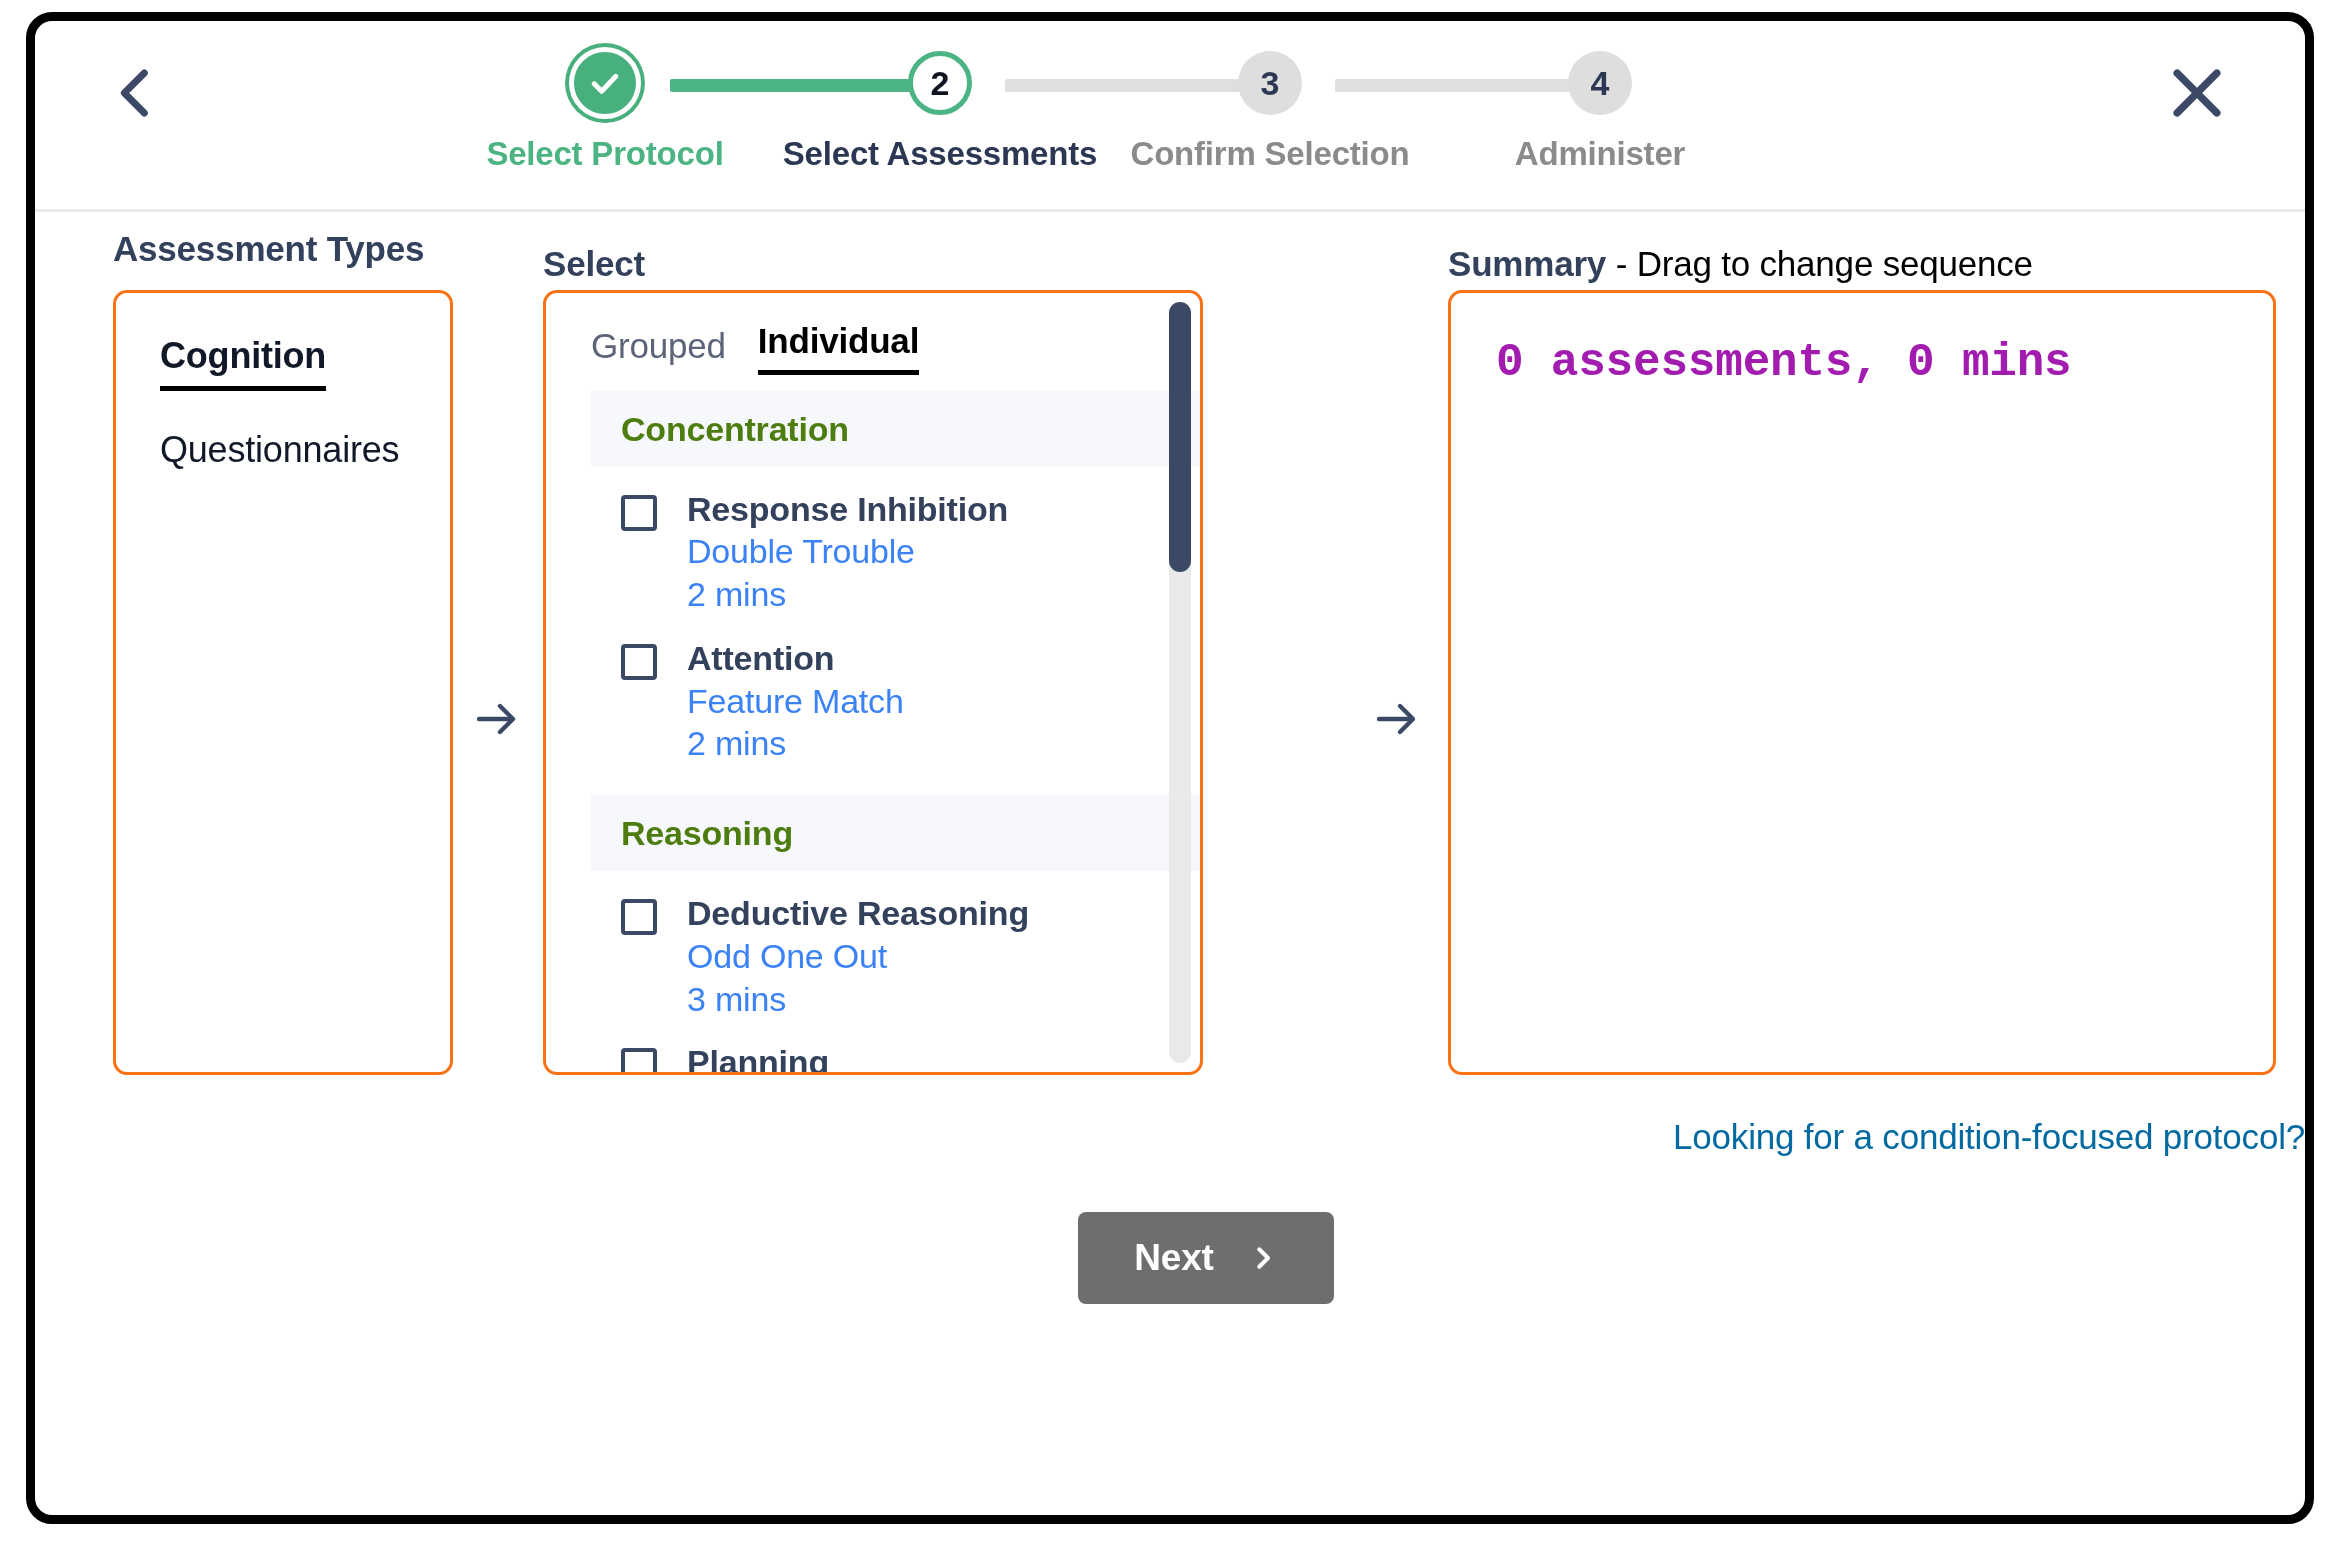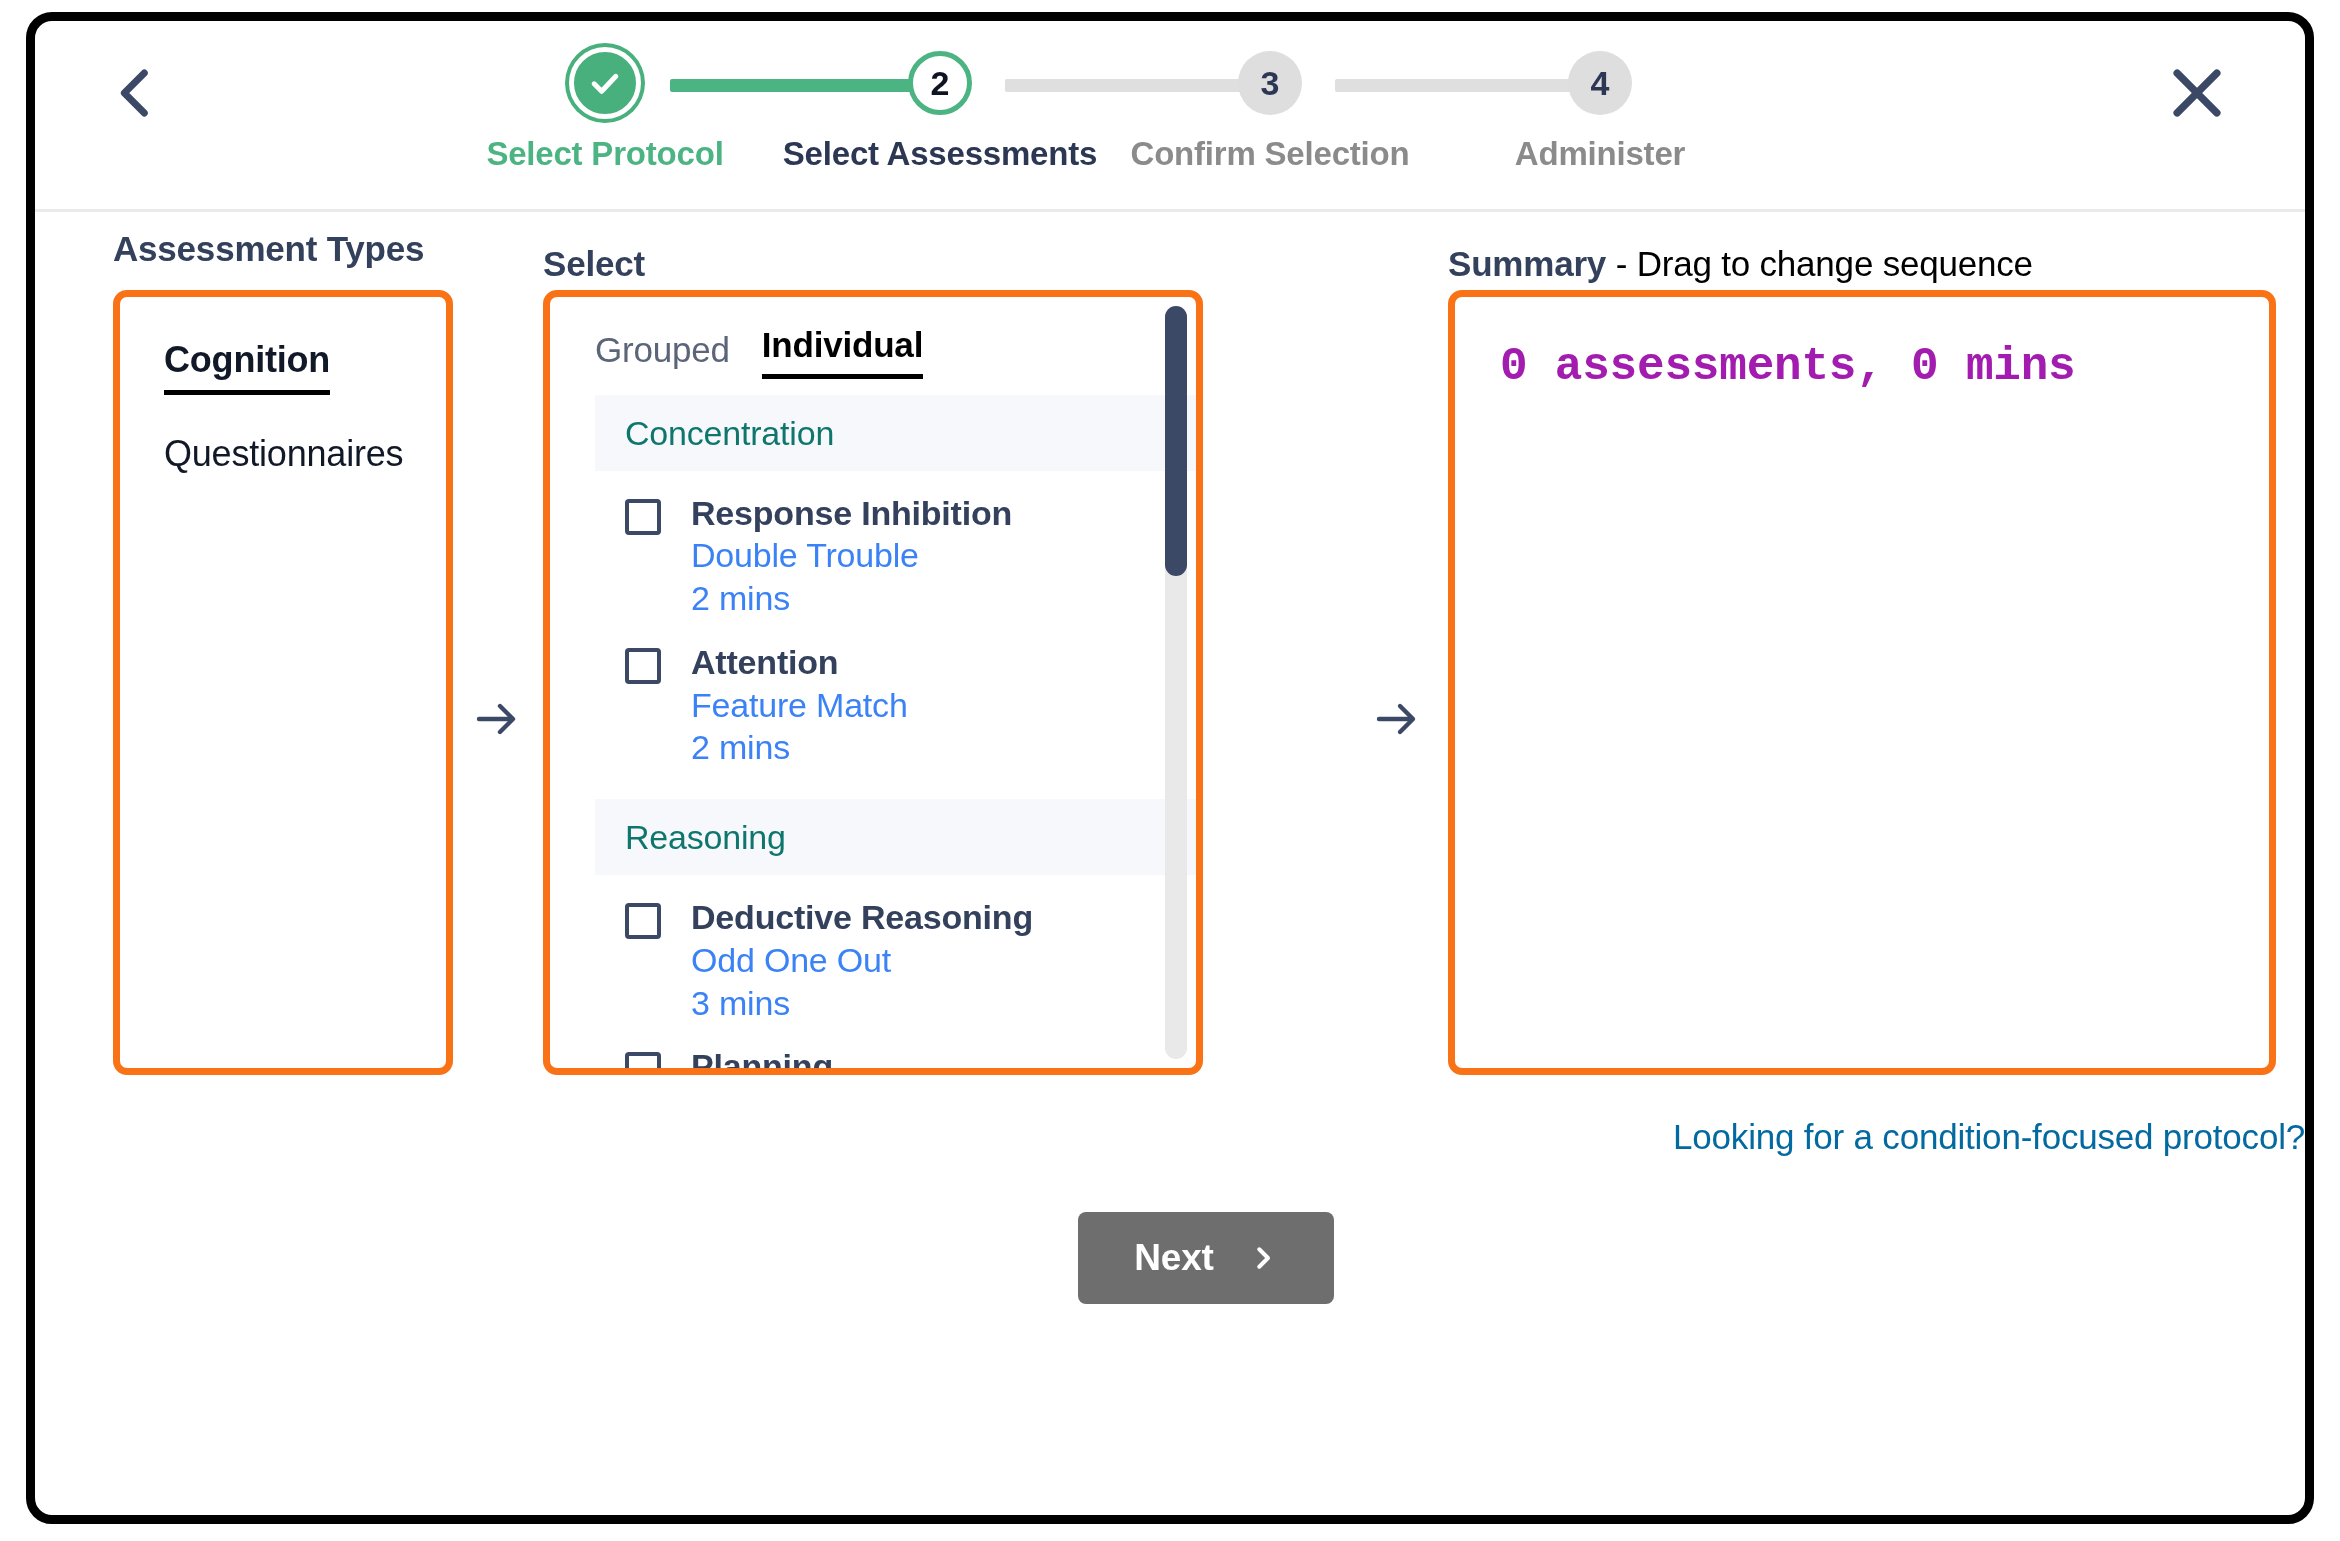--- a/index.html
+++ b/index.html
@@ -134,21 +134,21 @@
     white-space: nowrap;
   }
   .col-heading .light {
     font-weight: normal;
     color: #000000;
   }
 
   .panel {
     position: absolute;
     background: #ffffff;
-    border: 7px solid #f97316;
+    border: 3px solid #f97316;
     border-radius: 14px;
     box-sizing: border-box;
   }
 
   
   #types-heading { left: 78px; top: 17px; text-align: right; }
   #types-panel {
     left: 78px; top: 78px;
     width: 340px; height: 785px;
   }
@@ -212,22 +212,22 @@
   }
   .group-header {
     background: #f6f8fb;
     height: 76px;
     width: 783px;
     display: flex;
     align-items: center;
     padding-left: 30px;
     box-sizing: border-box;
     font-size: 34px;
-    font-weight: normal;
-    color: #0f766e;
+    font-weight: bold;
+    color: #4d7c0f;
     letter-spacing: -0.2px;
   }
   .assessment-row {
     display: flex;
     padding: 22px 0 0 30px;
   }
   .checkbox {
     width: 36px;
     height: 36px;
     min-width: 36px;

